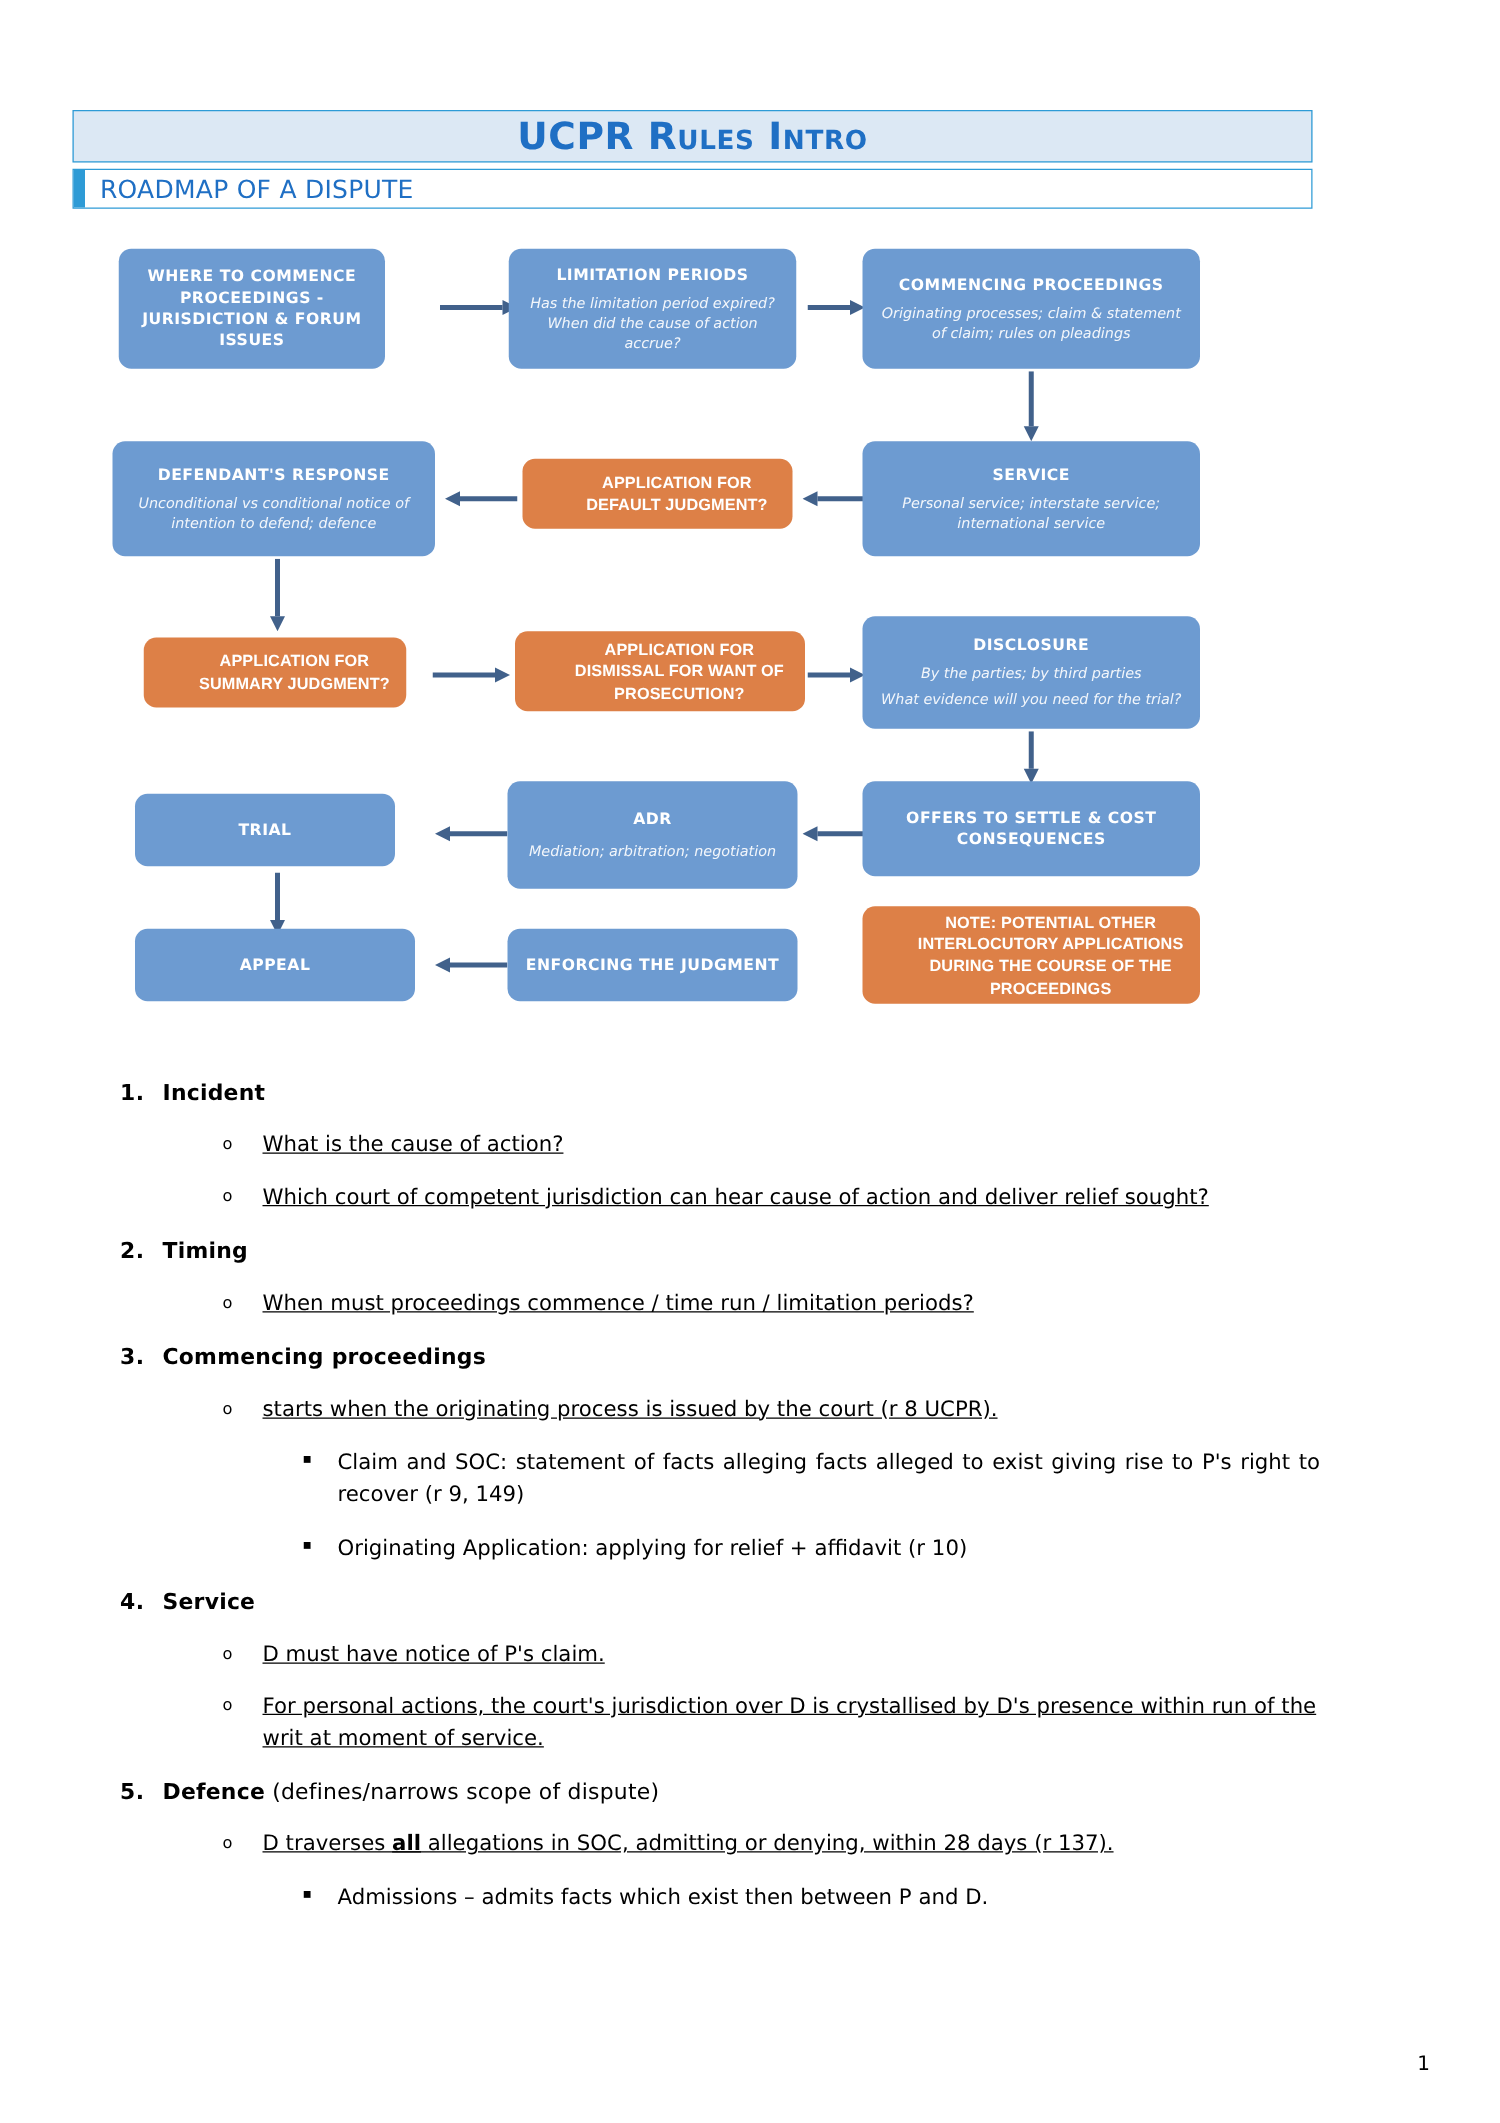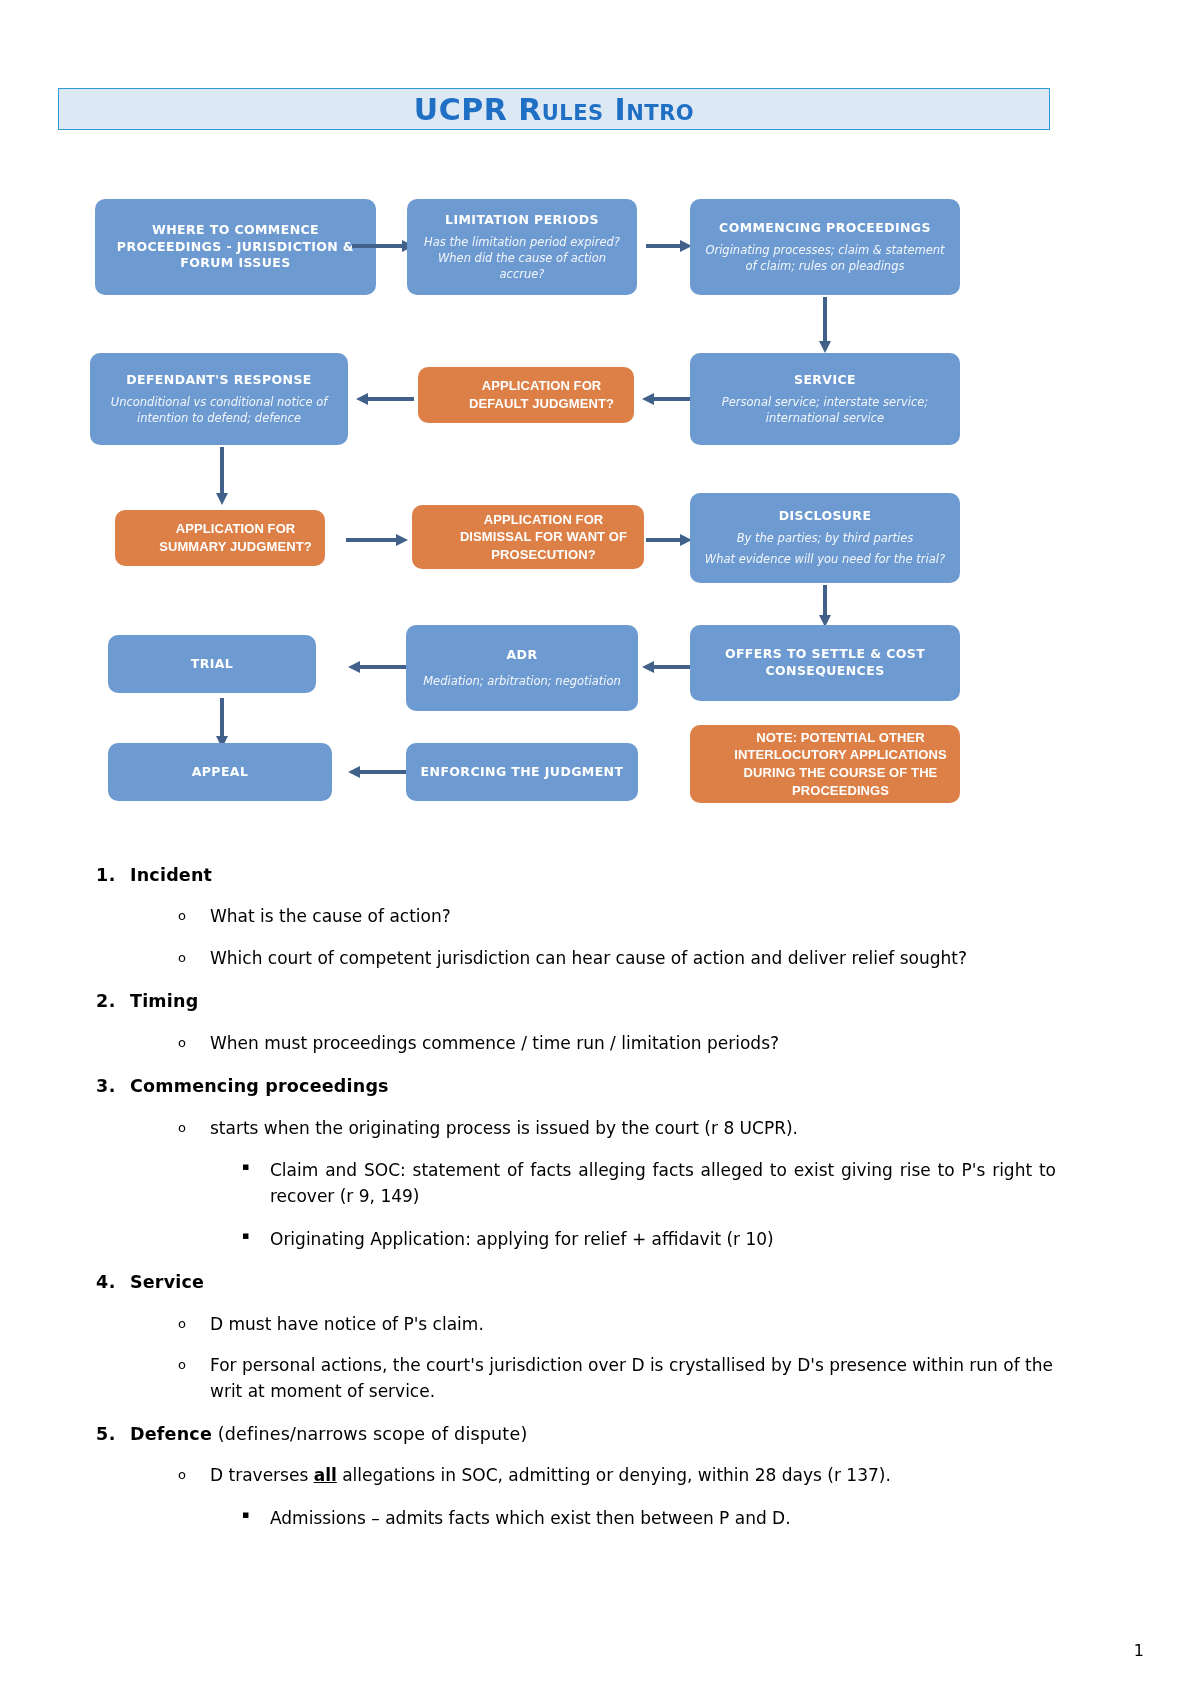--- a/index.html
+++ b/index.html
@@ -164,21 +164,21 @@
     margin-left: 82px;
     font-size: 17px;
     line-height: 1.5;
   }
   .lvl2 .marker {
     width: 32px;
     flex: 0 0 32px;
     font-size: 13px;
     line-height: 1.9;
   }
-  .lvl2 .txt { flex: 1; }
+  .lvl2 .txt { flex: 1; text-decoration: underline; }
 
   .lvl3 {
     display: flex;
     align-items: flex-start;
     margin-top: 16px;
     margin-left: 146px;
     font-size: 17px;
     line-height: 1.55;
   }
   .lvl3 .marker {
@@ -203,24 +203,28 @@
 </style>
 </head>
 <body>
 
 <div class="page">
 
   <div class="title-banner">
     <span class="title-text">UCPR Rules Intro</span>
   </div>
 
+  <div class="section-bar">
+    <span class="accent"></span>
+    <span class="section-text">ROADMAP OF A DISPUTE</span>
+  </div>
 
   <div class="flowchart">
 
-    <div class="fc-box blue" style="left:35px; top:14px; width:281px; height:96px;">
+    <div class="fc-box blue" style="left:35px; top:14px; width:213px; height:96px;">
       <div class="fc-title">WHERE TO COMMENCE PROCEEDINGS - JURISDICTION  &amp; FORUM ISSUES</div>
     </div>
 
     <div class="arrow" style="left:292px; top:54px;">
       <svg width="62" height="14" viewBox="0 0 62 14">
         <line x1="0" y1="7" x2="50" y2="7" stroke="#41618b" stroke-width="4"></line>
         <polygon points="50,1 62,7 50,13" fill="#41618b"></polygon>
       </svg>
     </div>
 

